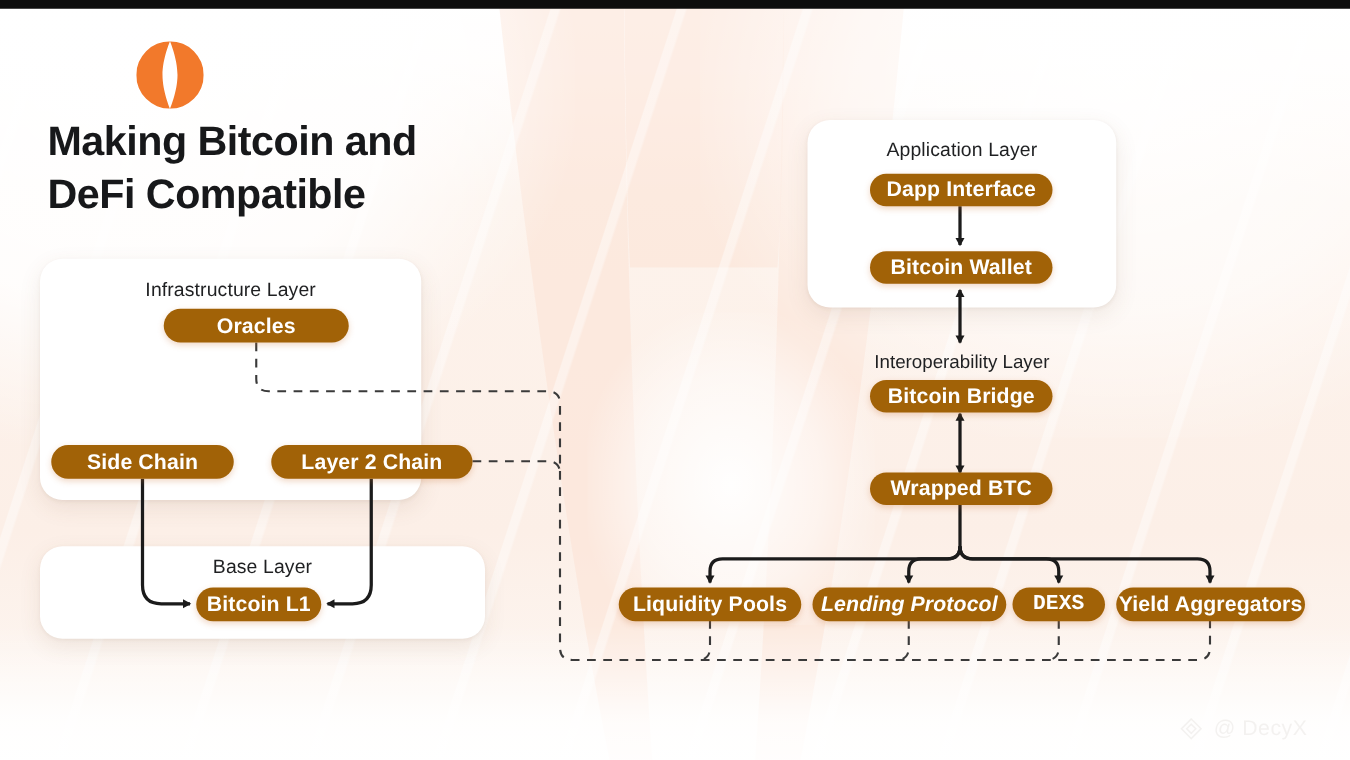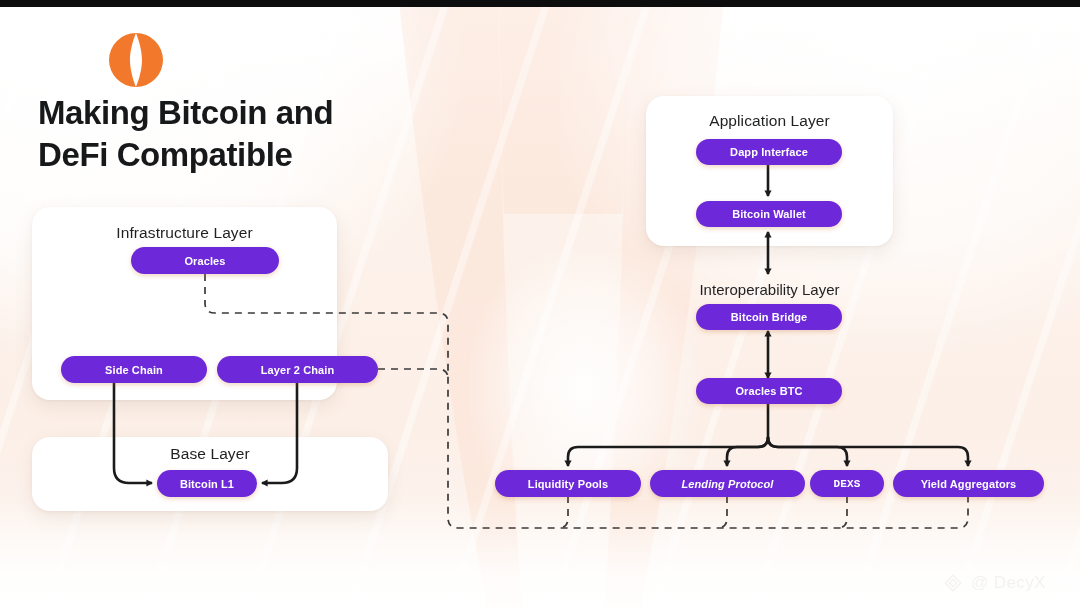--- a/index.html
+++ b/index.html
@@ -43,22 +43,22 @@
     box-shadow:0 6px 18px rgba(120,80,50,.10), 0 1px 3px rgba(120,80,50,.07);}
   #card-infra{left:32px;top:207px;width:305px;height:193px;}
   #card-base{left:32px;top:437px;width:356px;height:74px;}
   #card-app{left:646px;top:96px;width:247px;height:150px;}
 
   .card-title{position:absolute;width:100%;text-align:center;
     font-size:15.5px;color:#1f2022;font-weight:400;letter-spacing:.1px;}
 
   
   .pill{position:absolute;display:flex;align-items:center;justify-content:center;
-    background:#6d28d9;color:#ffffff;border-radius:999px;
-    font-size:11px;font-weight:700;letter-spacing:.1px;white-space:nowrap;
+    background:#a16207;color:#ffffff;border-radius:999px;
+    font-size:17px;font-weight:700;letter-spacing:.1px;white-space:nowrap;
     box-shadow:0 2px 5px rgba(200,110,45,.28);z-index:20;}
 
   
   .ovl{position:absolute;left:0;top:0;width:1080px;height:608px;pointer-events:none;}
   .ovl-solid{z-index:15;}
   .ovl-dash{z-index:10;}
 
   
   .free-label{position:absolute;font-size:15px;color:#1f2022;text-align:center;}
 
@@ -152,30 +152,30 @@
 
       <path d="M768 437 Q768 447 758 447 L737 447 Q727 447 727 457 L727 466" marker-end="url(#ah)"></path>
 
       <path d="M768 437 Q768 447 778 447 L837 447 Q847 447 847 457 L847 466" marker-end="url(#ah)"></path>
 
       <path d="M768 437 Q768 447 778 447 L958 447 Q968 447 968 457 L968 466" marker-end="url(#ah)"></path>
     </g>
   </svg>
 
   <div class="pill" style="left:131px;top:247px;width:148px;height:27px;">Oracles</div>
-  <div class="pill" style="left:41px;top:356px;width:146px;height:27px;margin-left:20px;">Side Chain</div>
+  <div class="pill" style="left:41px;top:356px;width:146px;height:27px;">Side Chain</div>
   <div class="pill" style="left:217px;top:356px;width:161px;height:27px;">Layer 2 Chain</div>
 
   <div class="pill" style="left:157px;top:470px;width:100px;height:27px;">Bitcoin L1</div>
 
   <div class="pill" style="left:696px;top:139px;width:146px;height:26px;">Dapp Interface</div>
   <div class="pill" style="left:696px;top:201px;width:146px;height:26px;">Bitcoin Wallet</div>
 
   <div class="pill" style="left:696px;top:304px;width:146px;height:26px;">Bitcoin Bridge</div>
-  <div class="pill" style="left:696px;top:378px;width:146px;height:26px;">Oracles BTC</div>
+  <div class="pill" style="left:696px;top:378px;width:146px;height:26px;">Wrapped BTC</div>
 
   <div class="pill" style="left:495px;top:470px;width:146px;height:27px;">Liquidity Pools</div>
   <div class="pill" style="left:650px;top:470px;width:155px;height:27px;font-style:italic;">Lending Protocol</div>
   <div class="pill" style="left:810px;top:470px;width:74px;height:27px;font-family:Liberation Mono, monospace;">DEXS</div>
   <div class="pill" style="left:893px;top:470px;width:151px;height:27px;">Yield Aggregators</div>
 
   <div class="wmark">
     <svg width="22" height="22" viewBox="0 0 22 22">
       <g fill="none" stroke="#e9e6e3" stroke-width="1.3">
         <path d="M11 3.2 L18.8 11 L11 18.8 L3.2 11 Z"></path>

